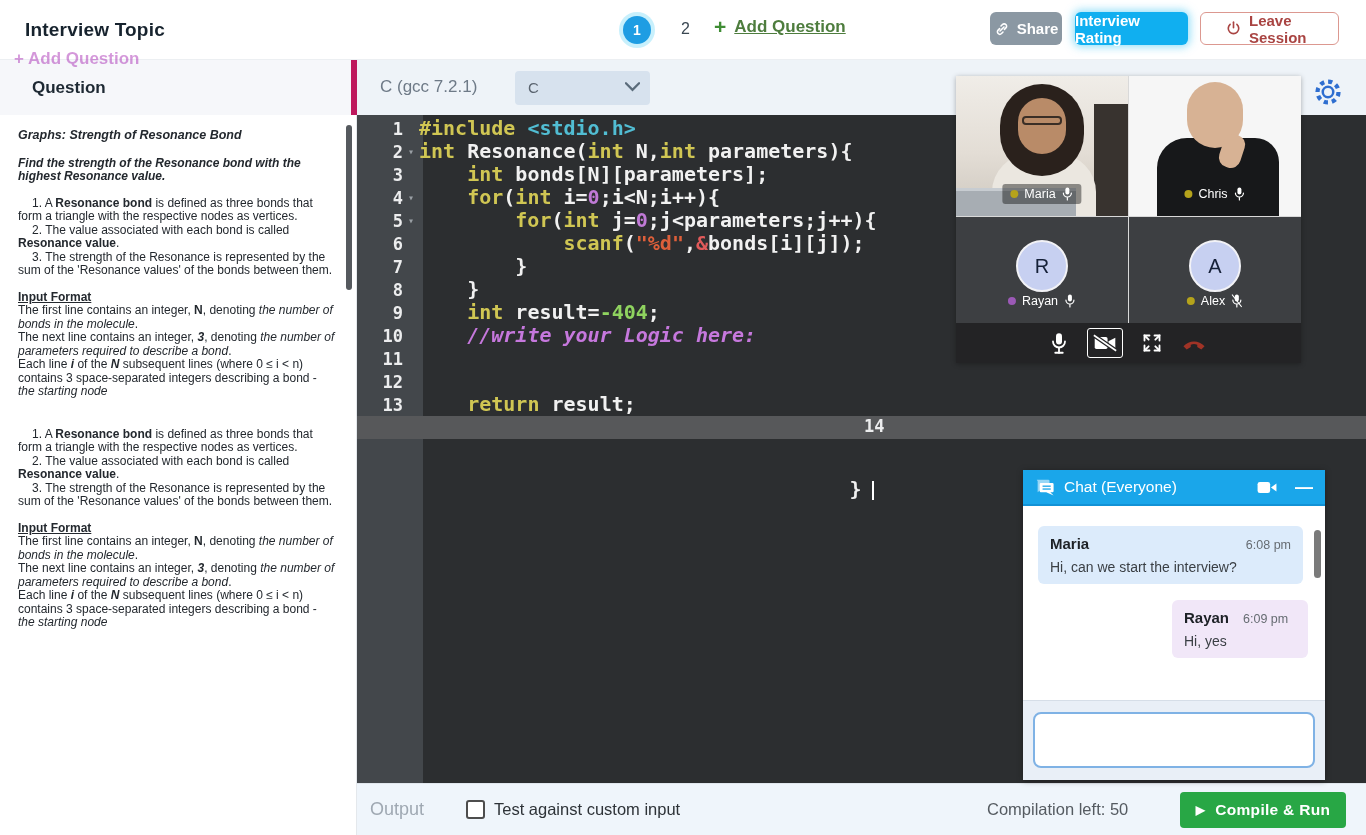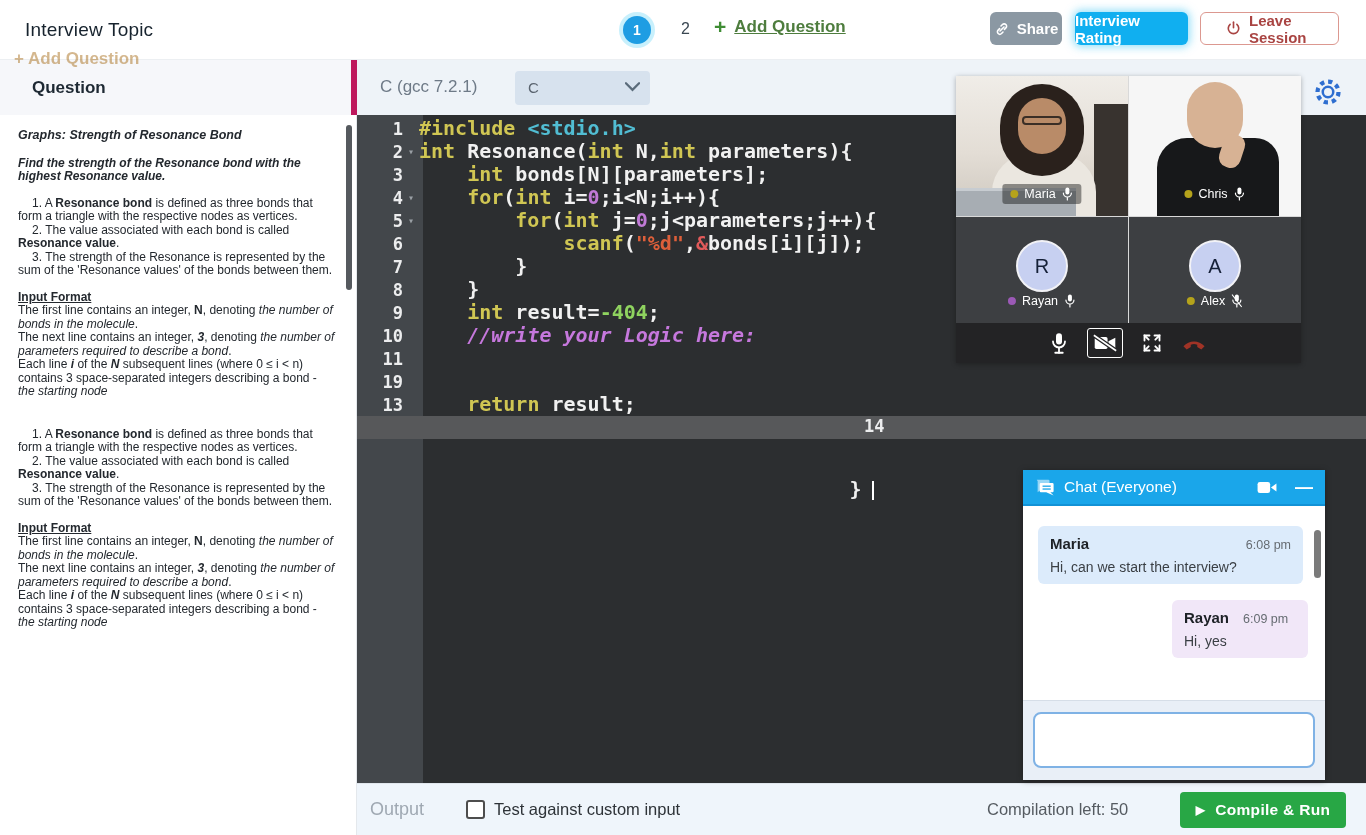--- a/index.html
+++ b/index.html
@@ -2,37 +2,37 @@
 <html><head>
 <meta charset="utf-8">
 <style>
   * { margin:0; padding:0; box-sizing:border-box; }
   html,body { width:1366px; height:835px; overflow:hidden; background:#fff;
               font-family:"Liberation Sans", sans-serif; position:relative; }
 
   
   .header { position:absolute; left:0; top:0; width:1366px; height:60px; background:#fff;
             border-bottom:1px solid #eceff2; z-index:20; }
-  .app-title { position:absolute; left:25px; top:19px; font-size:19px; font-weight:normal; color:#17232e; letter-spacing:.2px; }
+  .app-title { position:absolute; left:25px; top:19px; font-size:19px; font-weight:bold; color:#17232e; letter-spacing:.2px; }
   .tab-circle { position:absolute; left:623px; top:16px; width:28px; height:28px; border-radius:50%;
                 background:#1e9de3; color:#fff; font-size:14px; font-weight:bold;
                 display:flex; align-items:center; justify-content:center;
                 box-shadow:0 0 0 4px rgba(98,212,245,.35); cursor:pointer; }
   .tab-plain { position:absolute; left:681px; top:20px; font-size:16px; color:#3a4752; cursor:pointer; }
   .add-q { position:absolute; left:714px; top:17px; display:flex; align-items:center; gap:8px; cursor:pointer; }
   .add-q .plus { color:#3f8d34; font-size:21px; font-weight:bold; line-height:20px; }
   .add-q .lbl { color:#4e7d3e; font-size:17px; font-weight:bold; text-decoration:underline; }
   .btn { position:absolute; top:12px; height:33px; border-radius:6px; display:flex; align-items:center;
          justify-content:center; gap:7px; font-size:15px; font-weight:bold; cursor:pointer; }
   .btn-share { left:990px; width:72px; background:#8b98a3; color:#fff; }
   .btn-rating { left:1075px; width:113px; background:#10aff0; color:#fff;
                 box-shadow:0 0 8px 2px rgba(62,196,243,.55); }
   .btn-leave { left:1200px; width:139px; background:#fff; color:#a94442; border:1px solid #dc9890;padding-left:24px; }
   .ghost-addq { position:absolute; left:14px; top:49px; z-index:25; font-size:17px; font-weight:bold;
-                color:#a16207; opacity:.45; pointer-events:none; }
+                color:#a21caf; opacity:.45; pointer-events:none; }
 
   
   .qpanel-head { position:absolute; left:0; top:60px; width:357px; height:55px; background:#f6f7fa;
                  border-right:6px solid #be185d; z-index:3; }
   .qpanel-head .t { position:absolute; left:32px; top:18px; font-size:17px; font-weight:bold; color:#1e2933; }
   .editor-toolbar { position:absolute; left:357px; top:60px; width:1009px; height:55px; background:#eef3f8; z-index:3; }
   .lang-label { position:absolute; left:23px; top:17px; font-size:17px; color:#6e7a87; }
   .lang-select { position:absolute; left:158px; top:11px; width:135px; height:34px; background:#d7e2ee;
                  border-radius:4px; cursor:pointer; }
   .lang-select .val { position:absolute; left:13px; top:8px; font-size:15px; color:#5b6570; }
@@ -269,21 +269,21 @@
         <span class="ln">10</span>
         <span class="fold"></span>
         <span class="lc"><span class="pln">    </span><span class="com">//write your Logic here:</span></span>
       </div>
       <div class="code-row">
         <span class="ln">11</span>
         <span class="fold"></span>
         <span class="lc"></span>
       </div>
       <div class="code-row">
-        <span class="ln">19</span>
+        <span class="ln">12</span>
         <span class="fold"></span>
         <span class="lc"></span>
       </div>
       <div class="code-row">
         <span class="ln">13</span>
         <span class="fold"></span>
         <span class="lc"><span class="pln">    </span><span class="kw">return</span><span class="pln"> result;</span></span>
       </div>
       <div class="code-row active">
         <span class="ln">14</span>

